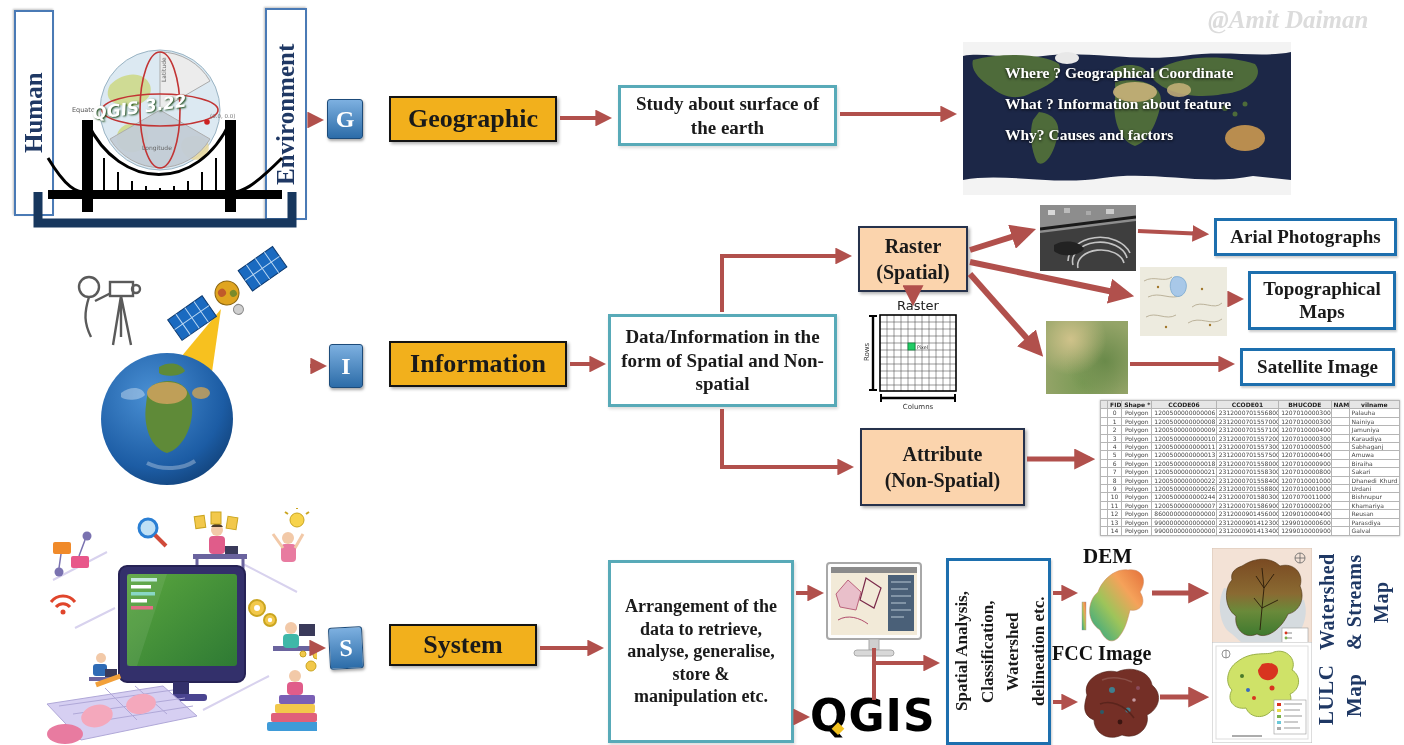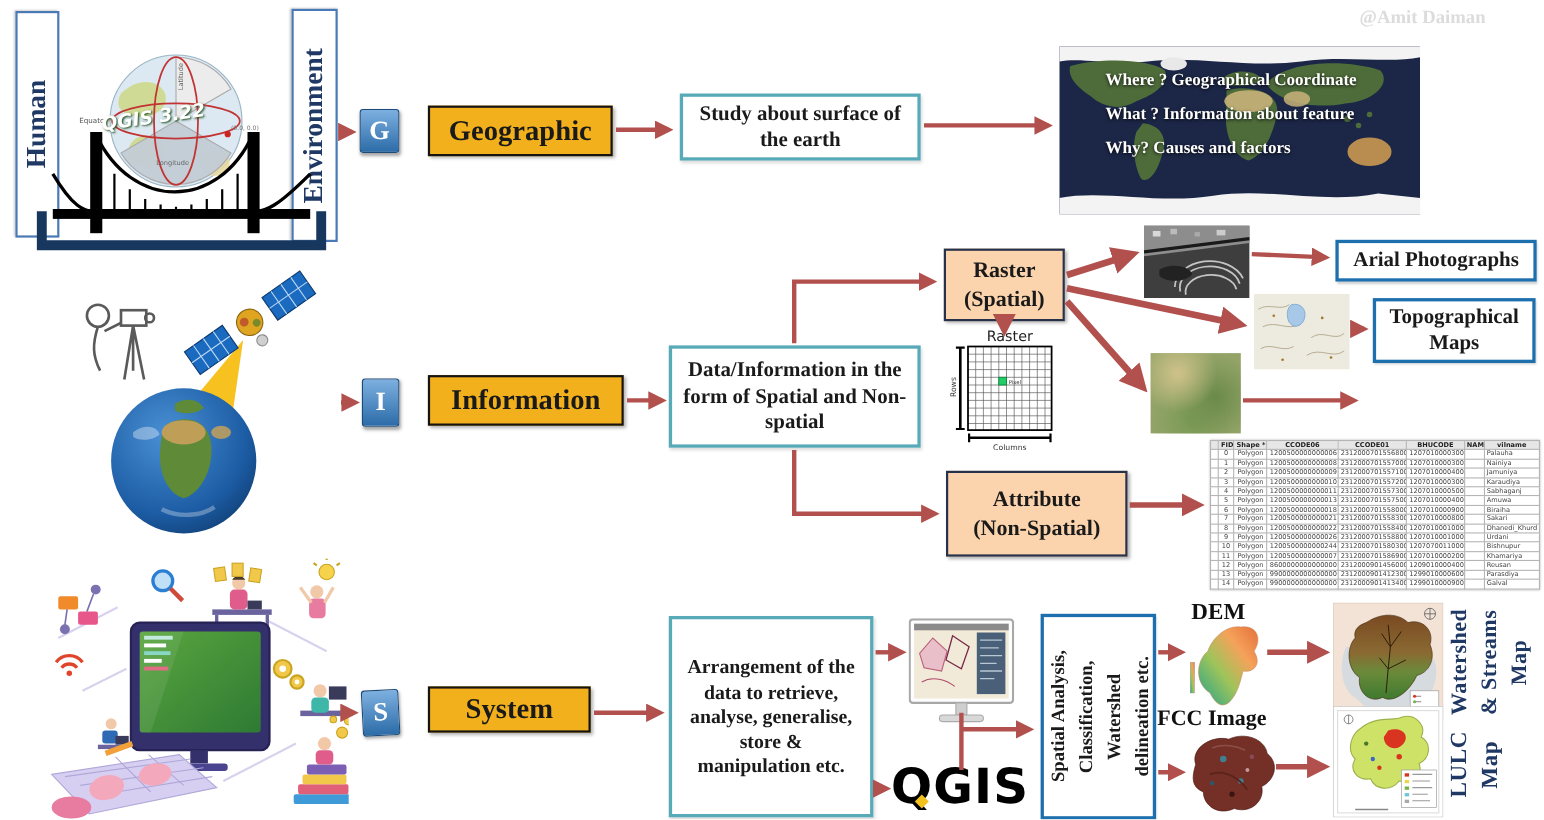--- a/index.html
+++ b/index.html
@@ -3,21 +3,21 @@
 <meta charset="utf-8">
 <style>
   html,body{margin:0;padding:0;background:#fff;}
   #canvas{position:relative;width:1404px;height:745px;background:#fff;overflow:hidden;
           font-family:"Liberation Serif","DejaVu Serif",serif;color:#1a1a1a;}
   .abs{position:absolute;box-sizing:border-box;}
   .box{position:absolute;box-sizing:border-box;display:flex;align-items:center;justify-content:center;
        text-align:center;font-weight:bold;color:#1a1a1a;background:#fff;}
   
   .vert{writing-mode:vertical-rl;transform:rotate(180deg);text-align:center;}
-  .watermark{position:absolute;left:1236px;top:6px;font-size:17px;font-weight:bold;color:#dcdcdc;}
+  .watermark{position:absolute;left:1208px;top:6px;font-size:25px;font-weight:bold;color:#dcdcdc;font-style:italic;}
   
   .pill{border:2px solid #4a7ab5;background:#fff;color:#1f3864;font-weight:bold;font-size:25px;
         box-shadow:1px 1px 2px rgba(0,0,0,.25);}
   
   .chip{background:linear-gradient(#7db0e0,#2c6ca8);border:1px solid #1c4b7a;border-radius:3px;
         color:#fff;font-size:24px;box-shadow:1px 2px 3px rgba(0,0,0,.35);}
   
   .ybox{background:#f2b01c;border:2px solid #141414;font-size:26px;box-shadow:2px 2px 3px rgba(0,0,0,.3);}
   
   .tbox{border:3px solid #58aab8;font-size:19px;line-height:1.25;padding:2px 10px;box-shadow:1px 2px 3px rgba(0,0,0,.15);}
@@ -205,20 +205,21 @@
     <circle cx="70" cy="58" r="1.2" fill="#a0762a"></circle>
       <circle cx="26" cy="60" r="1.2" fill="#a0762a"></circle>
   </svg>
   <div class="abs" style="left:1046px;top:321px;width:82px;height:73px;
        background:radial-gradient(circle at 30% 25%,#cfc28a,transparent 45%),
                   radial-gradient(circle at 72% 55%,#6a8a4a,transparent 55%),
                   radial-gradient(circle at 45% 85%,#7a9a55,transparent 50%),#94a468;"></div>
 
   <div class="box bbox" style="left:1248px;top:271px;width:148px;height:59px;padding:0 14px;">Topographical Maps</div>
   <div class="box bbox" style="left:1214px;top:218px;width:183px;height:38px;">Arial Photographs</div>
+  <div class="box bbox" style="left:1240px;top:348px;width:155px;height:38px;">Satellite Image</div>
 
   <div class="abs" style="left:1100px;top:400px;">
     <table class="attr-table">
       <colgroup>
           <col style="width:7px">
           <col style="width:14px">
           <col style="width:30px">
           <col style="width:64px">
         <col style="width:62px">
           <col style="width:52px">

